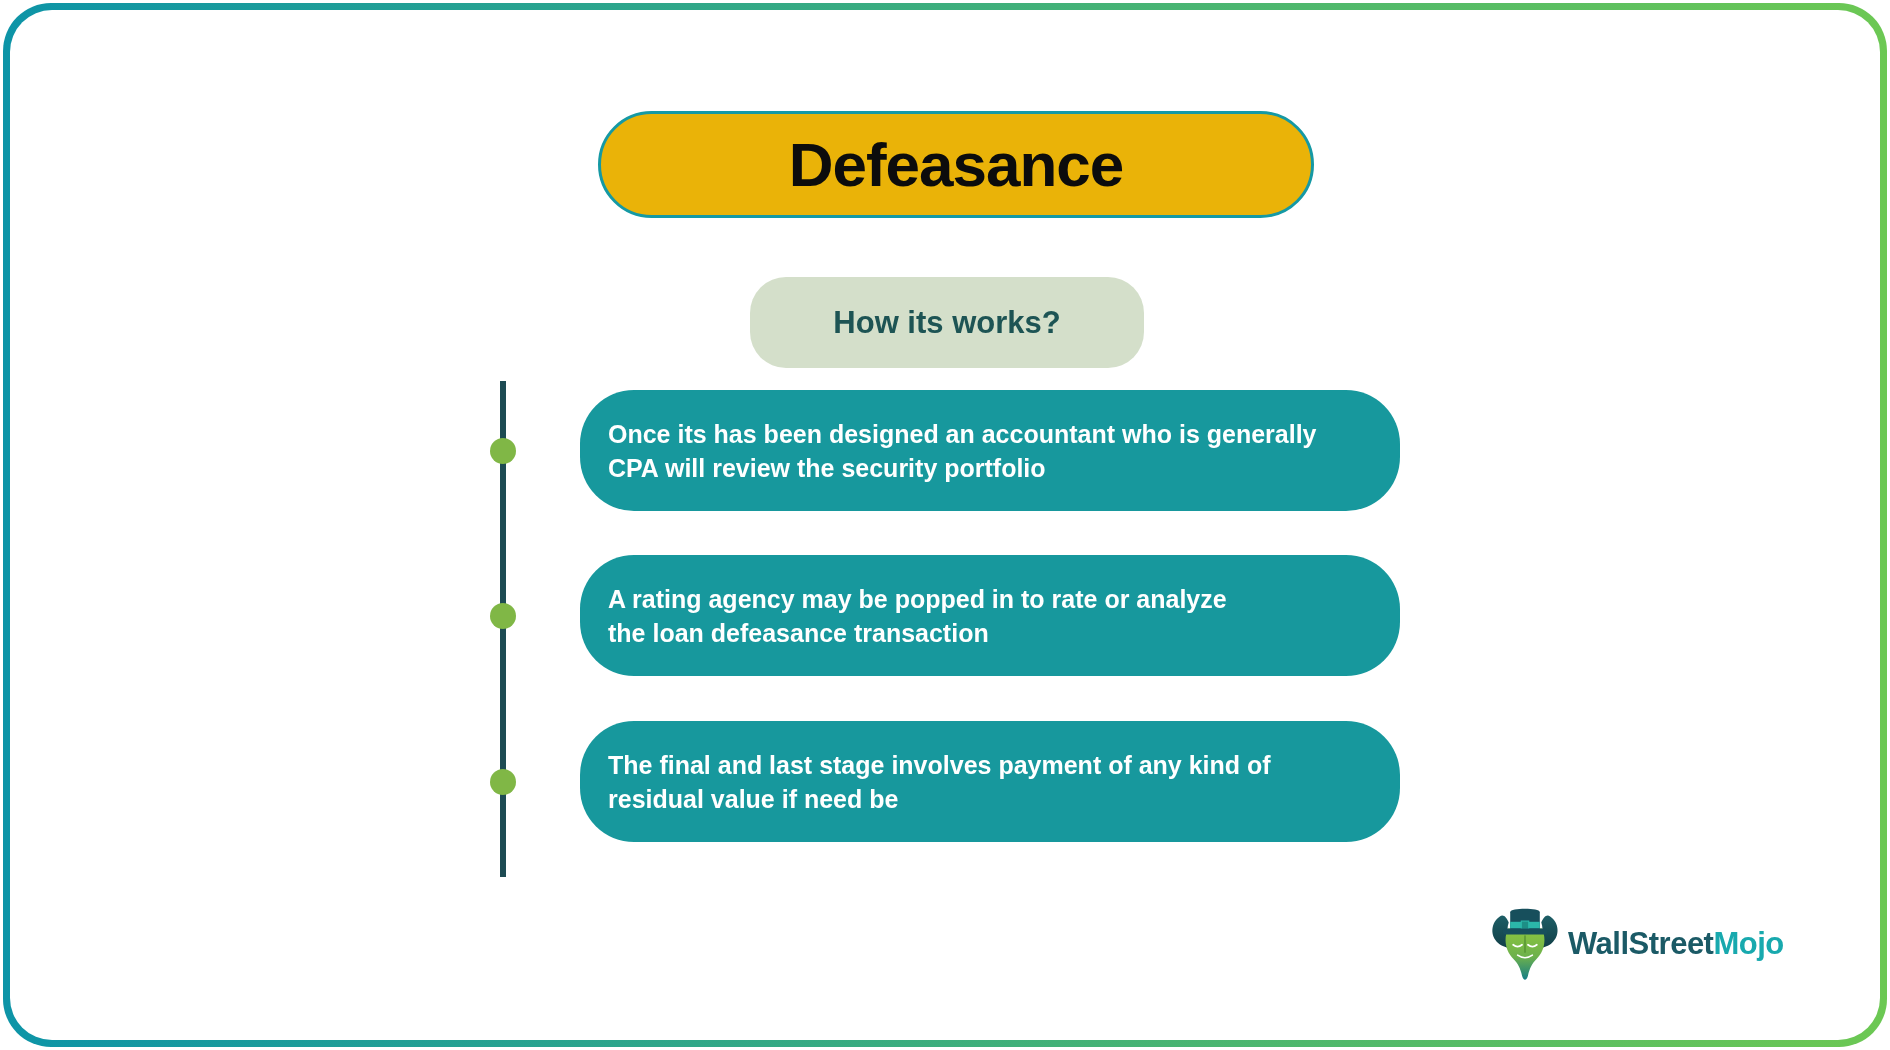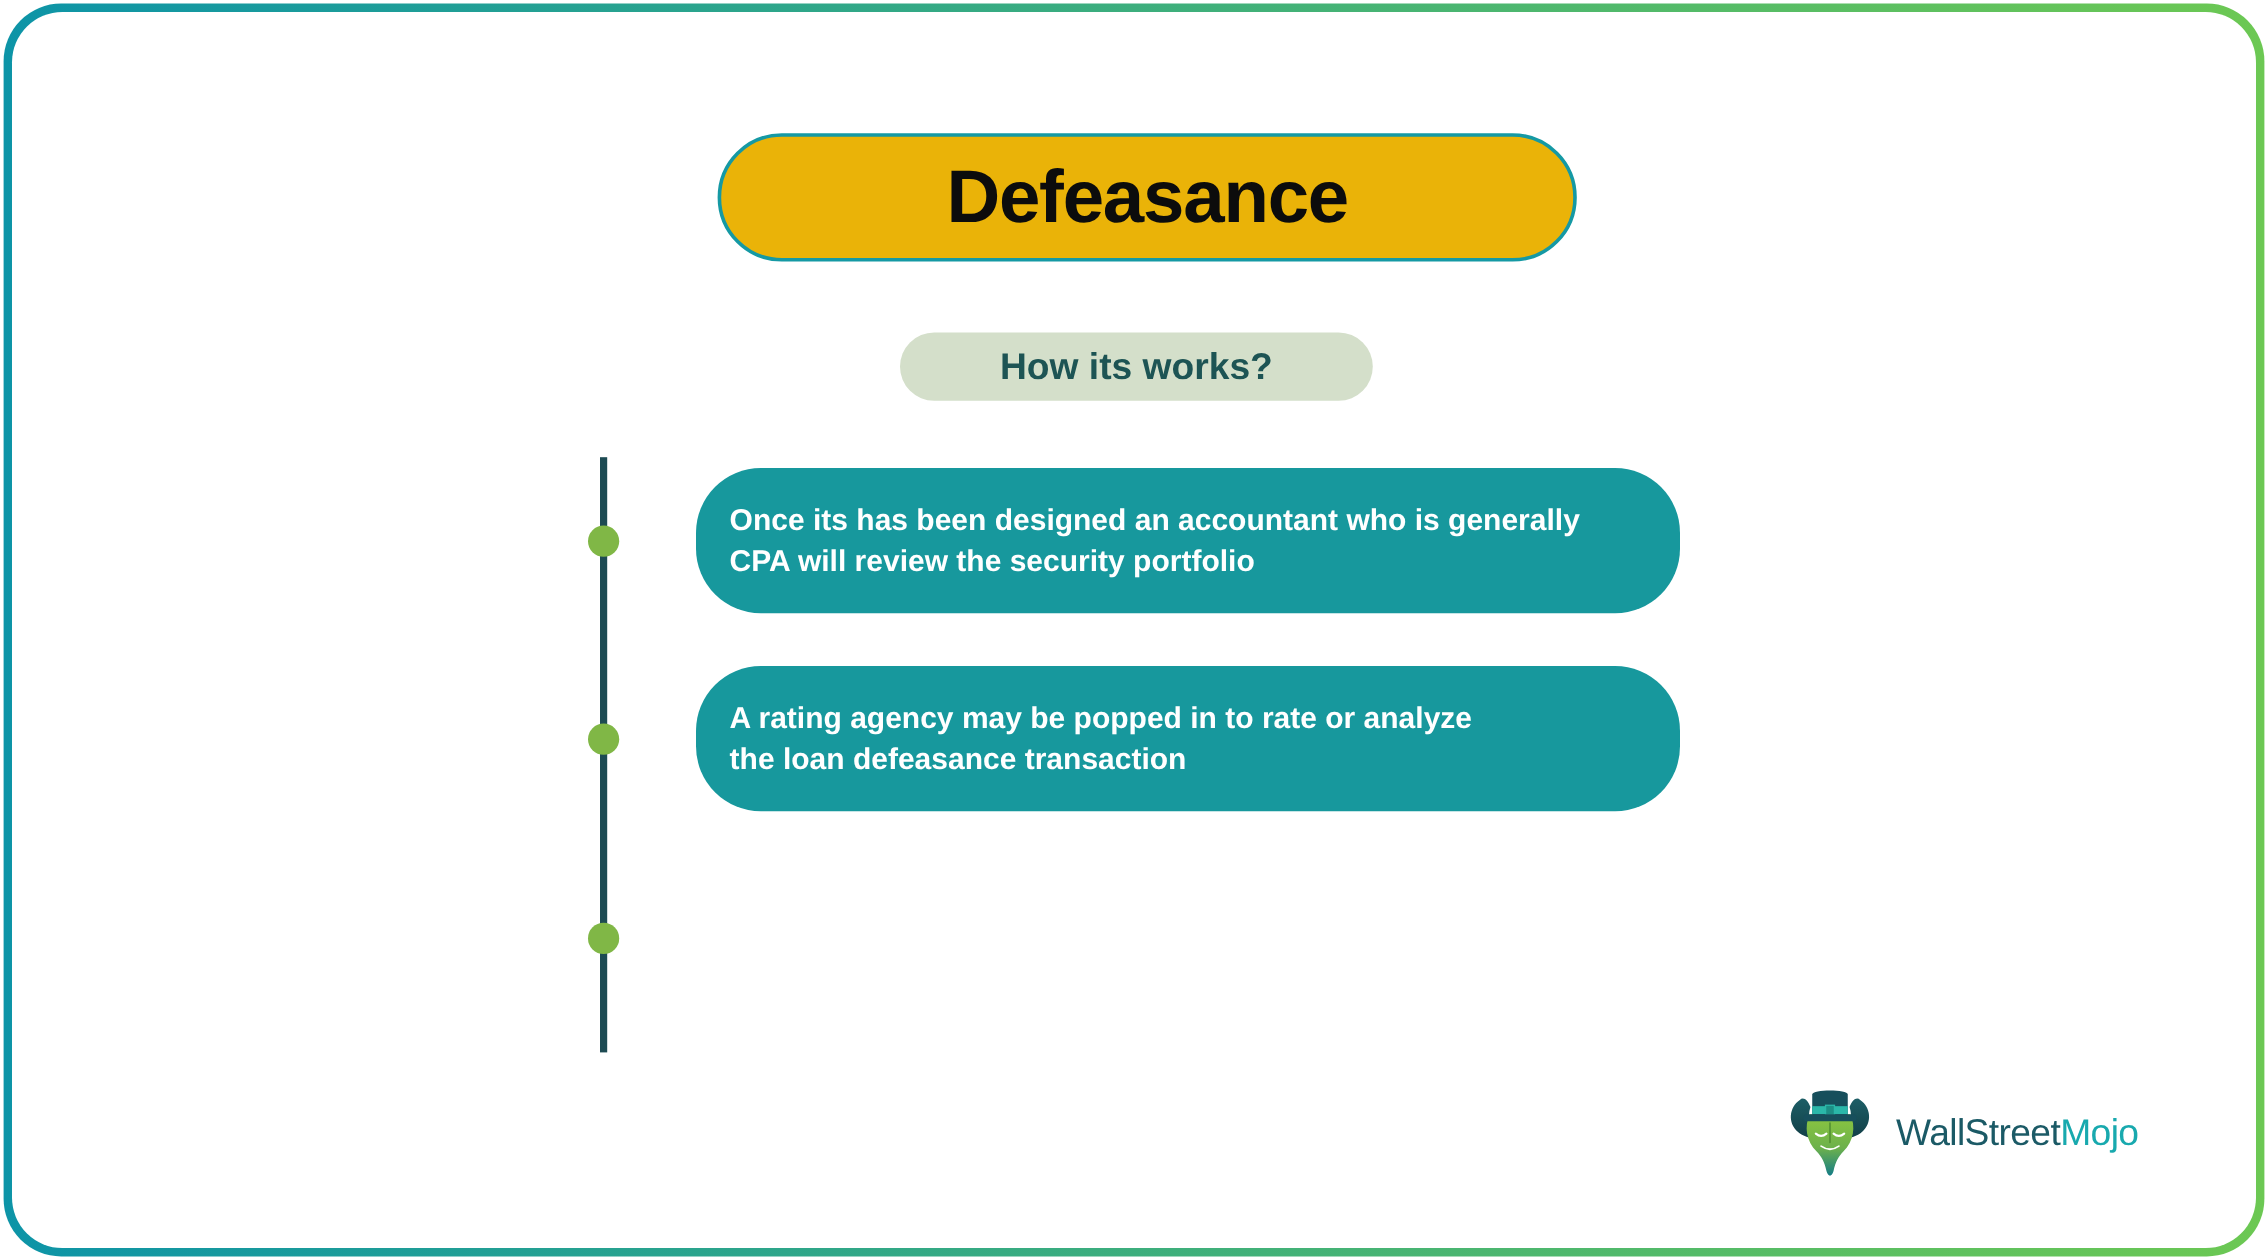--- a/index.html
+++ b/index.html
@@ -23,41 +23,41 @@
   .frame{position:absolute;inset:3px;border-radius:48px;
     background:linear-gradient(90deg,var(--frame_start),var(--frame_end));}
   .frame-inner{position:absolute;inset:7px;border-radius:42px;background:#ffffff;}
 
   .title-pill{position:absolute;left:598px;top:111px;width:716px;height:107px;
     border:3px solid var(--pill_border);border-radius:54px;background:#eab308;
     display:flex;align-items:center;justify-content:center;}
   .title-pill span{font-size:62px;font-weight:bold;color:var(--title_color);
     letter-spacing:-1px;}
 
-  .badge{position:absolute;left:750px;top:277px;width:394px;height:57px;
+  .badge{position:absolute;left:750px;top:277px;width:394px;height:91px;
     border-radius:36px;background:var(--badge_bg);
     display:flex;align-items:center;justify-content:center;}
   .badge span{font-size:31px;font-weight:bold;color:var(--badge_text);}
 
   .timeline{position:absolute;left:500px;top:381px;width:6px;height:496px;
     background:var(--line_dark);}
   .dot{position:absolute;width:26px;height:26px;border-radius:50%;
     background:var(--dot_green);left:490px;}
   .dot1{top:438px;} .dot2{top:603px;} .dot3{top:769px;}
 
   .step-box{position:absolute;left:580px;width:820px;height:121px;
     border-radius:54px;background:var(--box_teal);
     display:flex;align-items:center;padding:0 24px 0 28px;}
   .step1{top:390px;} .step2{top:555px;} .step3{top:721px;}
   .step-box span{font-size:25px;font-weight:bold;color:#ffffff;
     line-height:34px;white-space:pre-line;}
 
   .logo{position:absolute;left:1488px;top:903px;display:flex;align-items:center;}
   .logo svg{width:74px;height:82px;display:block;}
-  .logo-text{margin-left:18px;font-size:31px;font-weight:normal;letter-spacing:-0.5px;}
+  .logo-text{margin-left:6px;font-size:31px;font-weight:bold;letter-spacing:-0.5px;}
   .logo-text .p1{color:var(--logo_dark);}
   .logo-text .p2{color:var(--logo_cyan);}
 </style>
 </head>
 <body>
 
 <div class="canvas">
 
   <div class="frame">
     <div class="frame-inner"></div>
@@ -76,20 +76,24 @@
   <div class="dot dot2"></div>
   <div class="dot dot3"></div>
 
   <div class="step-box step2">
     <span>A rating agency may be popped in to rate or analyze
 the loan defeasance transaction</span>
   </div>
   <div class="step-box step1">
     <span>Once its has been designed an accountant who is generally
 CPA will review the security portfolio</span>
+  </div>
+  <div class="step-box step3">
+    <span>The final and last stage involves payment of any kind of
+residual value if need be</span>
   </div>
 
   <div class="logo">
     <svg viewBox="0 0 100 110" aria-hidden="true">
       <defs>
         <linearGradient id="faceGrad" x1="0" y1="0" x2="0" y2="1">
           <stop offset="0" stop-color="#8cc63f"></stop>
           <stop offset="0.55" stop-color="#6db14c"></stop>
           <stop offset="1" stop-color="#157d86"></stop>
         </linearGradient>

